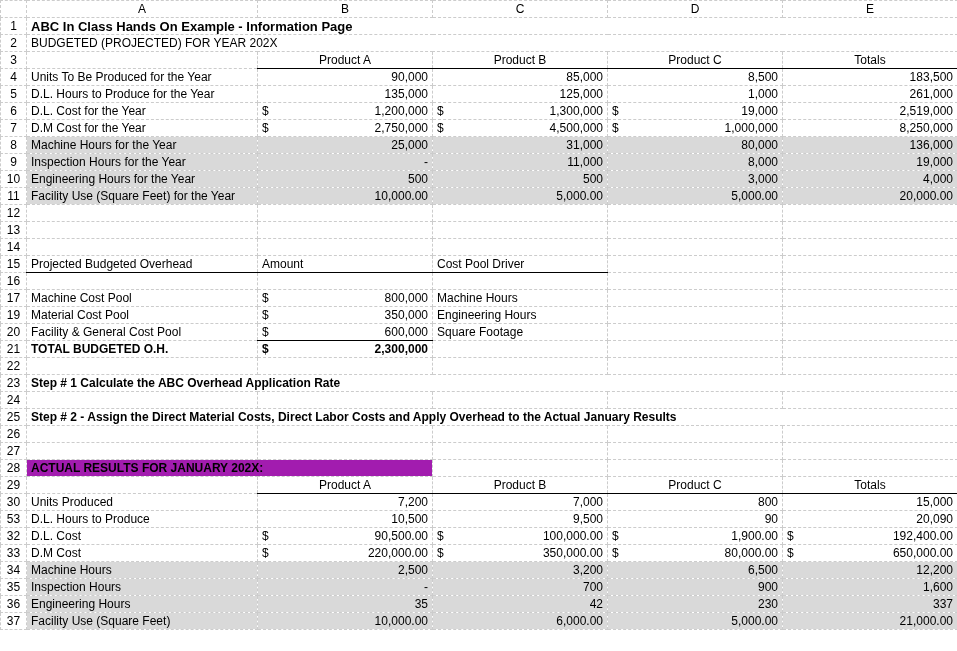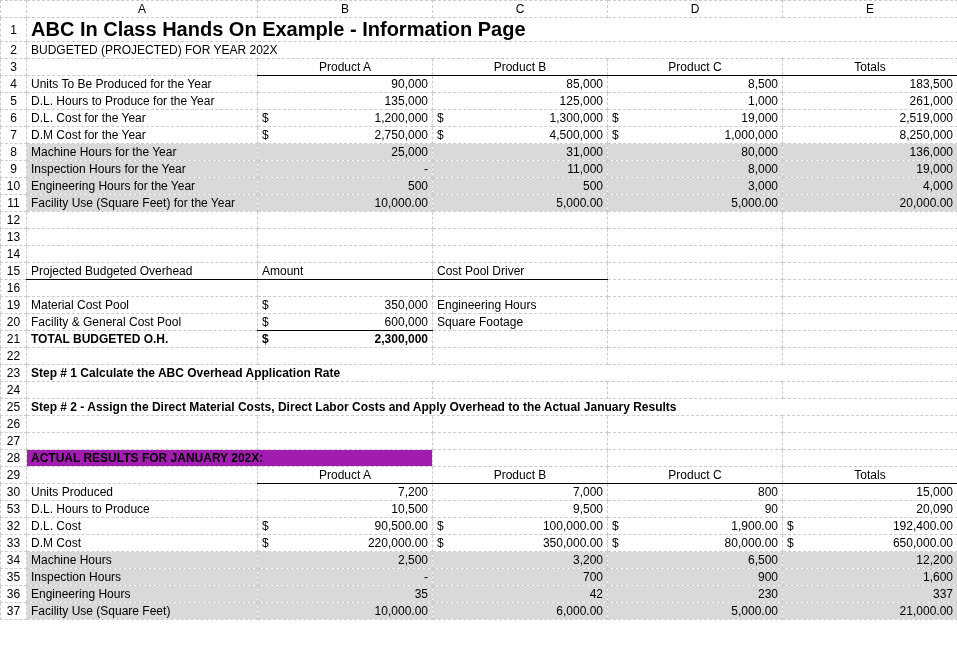--- a/index.html
+++ b/index.html
@@ -44,21 +44,21 @@
   .shade { background: #d9d9d9; }
   .sel { background: #a21caf; }
   .u-bot { border-bottom: 1px solid #000 !important; }
   .dollar-cell { }
   .dollar-sym {
     position: absolute;
     left: 4px;
     top: 0;
     line-height: 17px;
   }
-  .fs14 { font-size: 20px; margin-top: 48px; }
+  .fs14 { font-size: 13px; margin-top: 48px; }
 </style>
 </head>
 <body>
 
 <table class="sheet">
   <colgroup>
     <col class="rownum">
       <col class="cA">
       <col class="cB">
       <col class="cC">
@@ -201,20 +201,28 @@
   </tr>
   <tr>
         <th class="rowhdr">16</th>
         <td></td>
         <td></td>
         <td></td>
         <td></td>
         <td></td>
       </tr>
 
+  <tr>
+        <th class="rowhdr">17</th>
+    <td>Machine Cost Pool</td>
+    <td class="r dollar-cell"><span class="dollar-sym">$</span><span>800,000</span></td>
+    <td>Machine Hours</td>
+    <td></td>
+        <td></td>
+  </tr>
 
 
   <tr>
         <th class="rowhdr">19</th>
     <td>Material Cost Pool</td>
     <td class="r dollar-cell"><span class="dollar-sym">$</span><span>350,000</span></td>
     <td>Engineering Hours</td>
     <td></td>
         <td></td>
   </tr>

